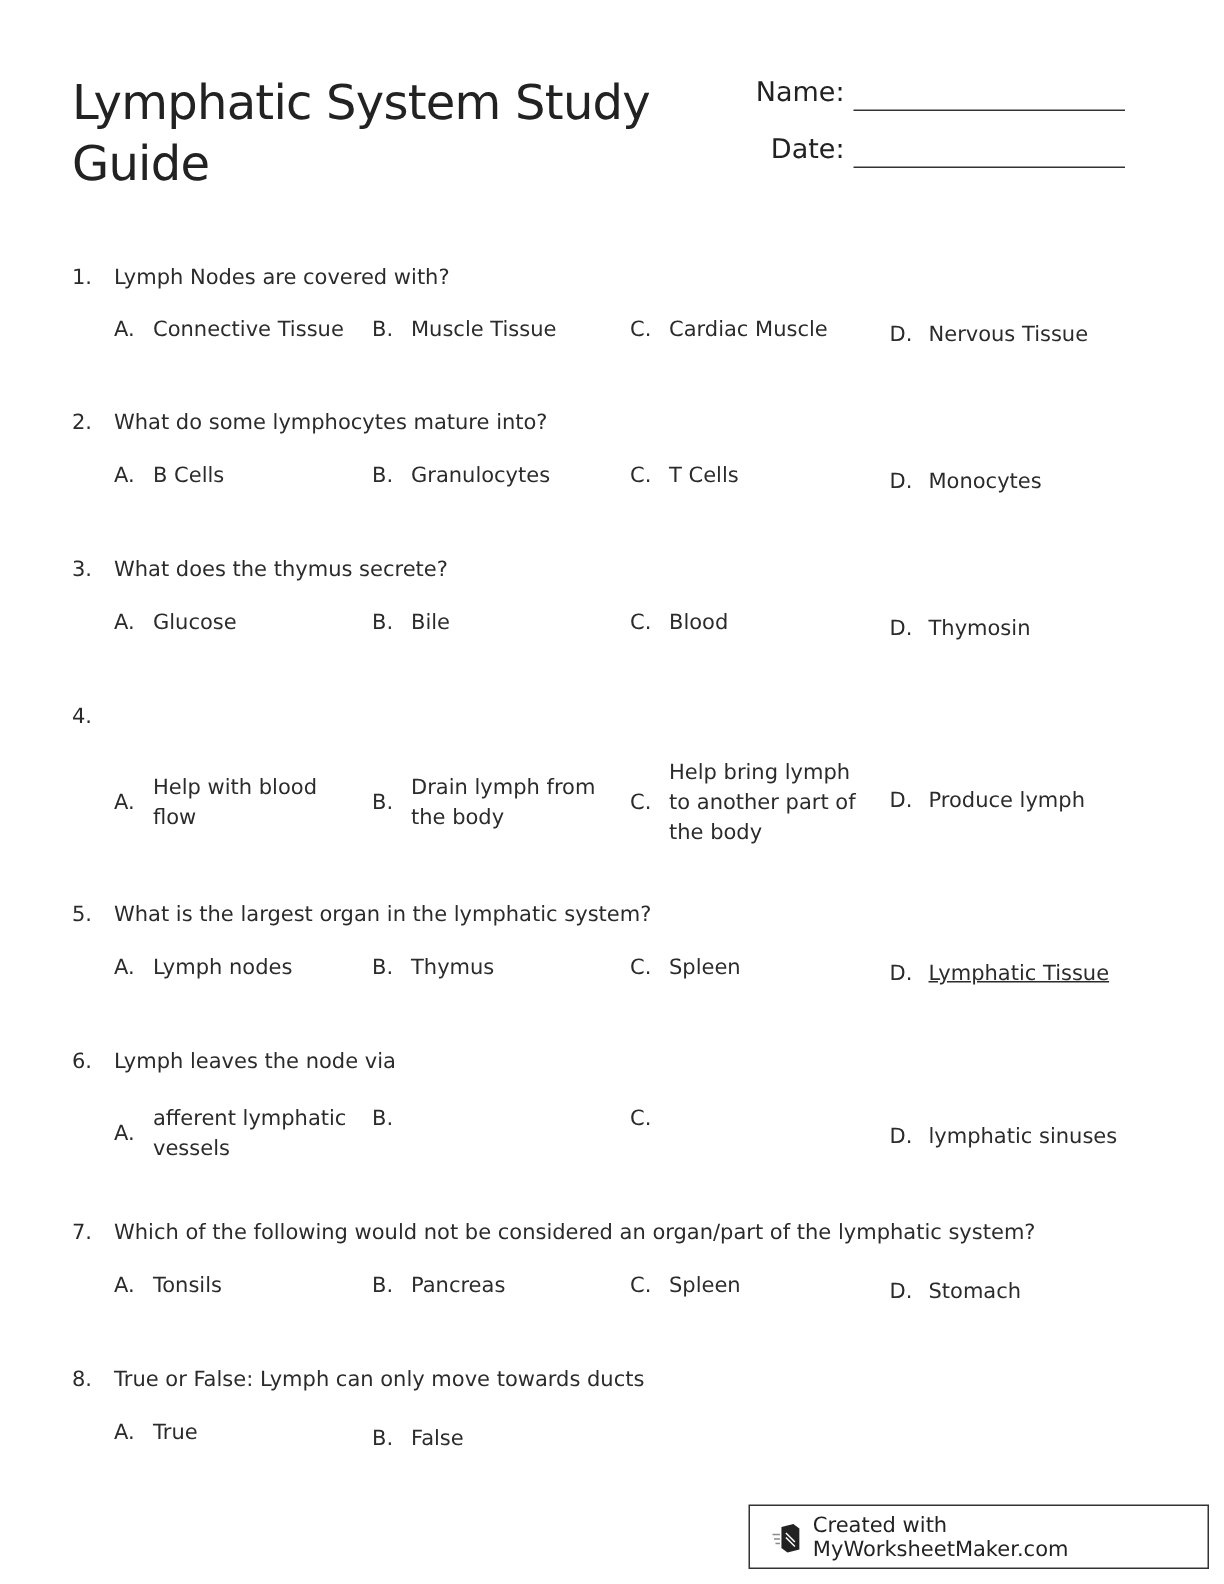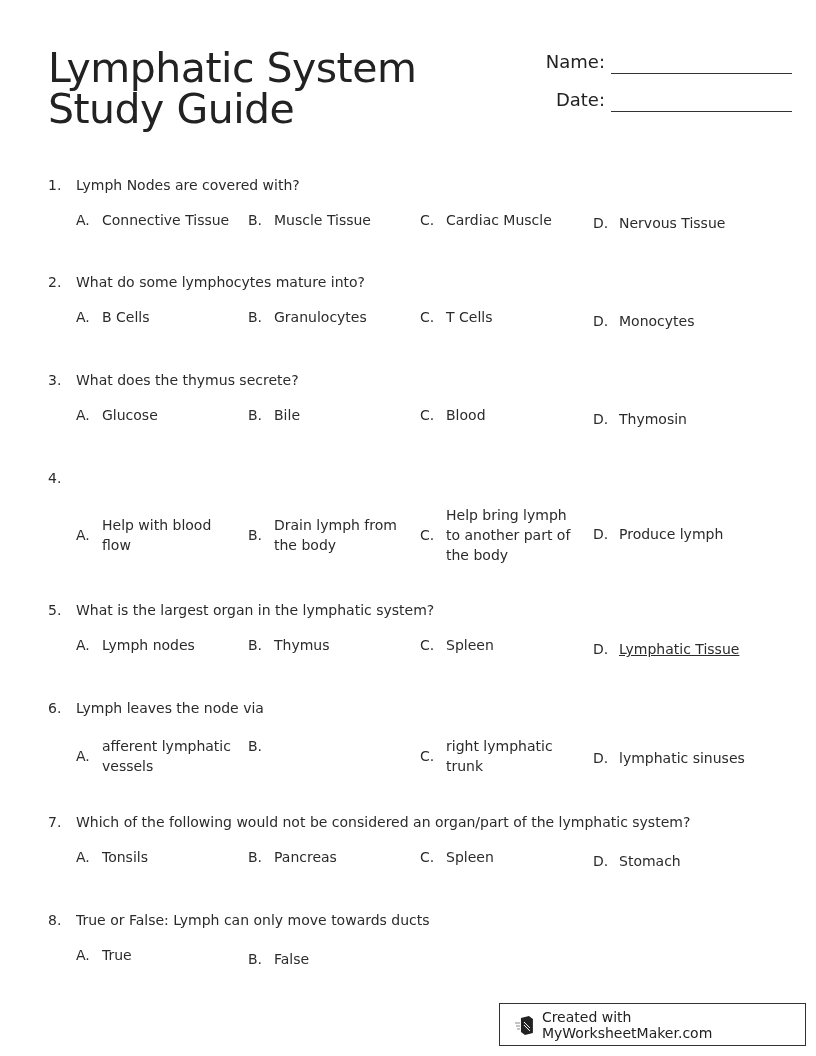--- a/index.html
+++ b/index.html
@@ -7,29 +7,29 @@
   body {
     position: relative;
     font-family: "DejaVu Sans", "Liberation Sans", sans-serif;
     color: #2b2b2b;
     overflow: hidden;
   }
   .title {
     position: absolute;
     left: 48px; top: 48px;
     width: 420px;
-    font-size: 41px;
+    font-size: 32px;
     line-height: 41px;
     font-weight: normal;
     color: #222;
     letter-spacing: -0.5px;
   }
   .meta-row {
     position: absolute;
-    left: 492px;
+    left: 450px;
     width: 300px;
     display: flex;
     align-items: flex-end;
     justify-content: flex-end;
   }
   .meta-row.name { top: 50px; }
   .meta-row.date { top: 88px; }
   .meta-label {
     font-size: 18px;
     color: #222;
@@ -230,21 +230,20 @@
   <div class="options">
     <div class="opt" style="left:28px;top:3px;">
         <span class="opt-letter">A.</span>
         <span class="opt-text" style="width:134px;">afferent lymphatic vessels</span>
       </div>
     <div class="opt" style="left:200px;top:3px;">
         <span class="opt-letter">B.</span>
       </div>
     <div class="opt" style="left:372px;top:3px;">
         <span class="opt-letter">C.</span>
-        <span class="opt-text" style="width:110px;">right lymphatic trunk</span>
       </div>
     <div class="opt" style="left:545px;top:15px;">
         <span class="opt-letter">D.</span>
         <span class="opt-text" style="width:160px;">lymphatic sinuses</span>
       </div>
   </div>
 </div>
 
 <div class="question" style="top:813px;">
   <div class="q-text">

